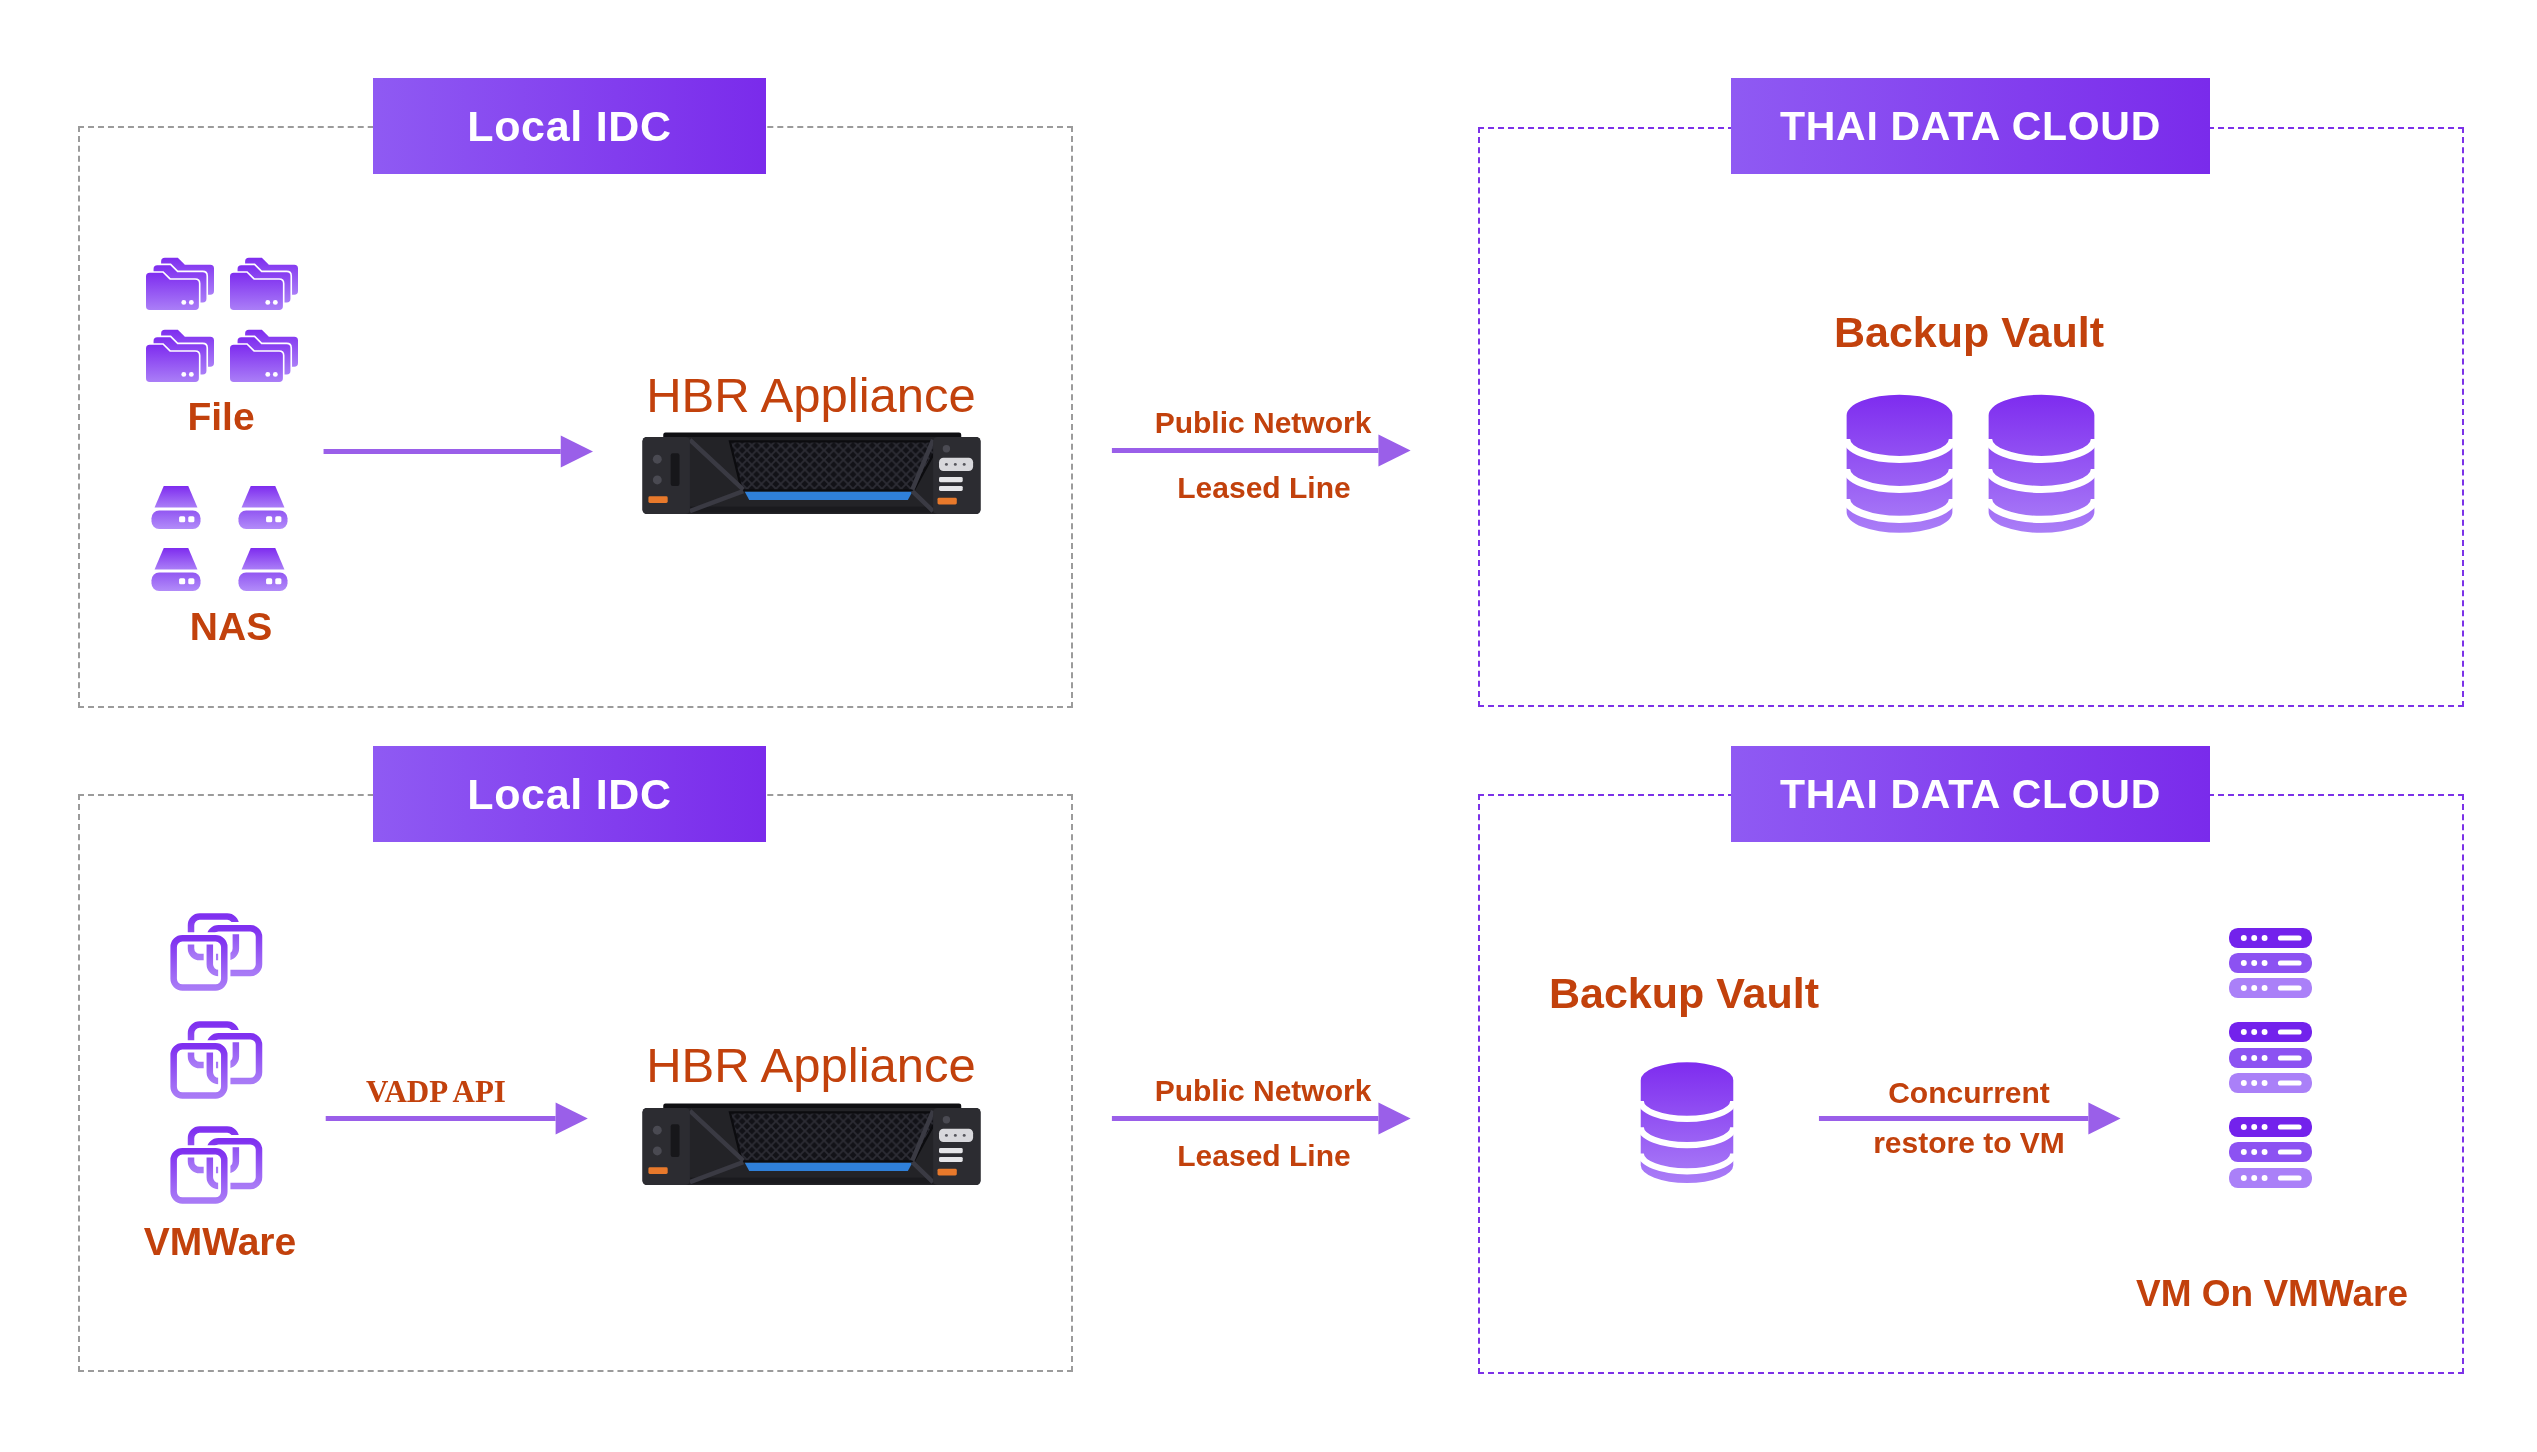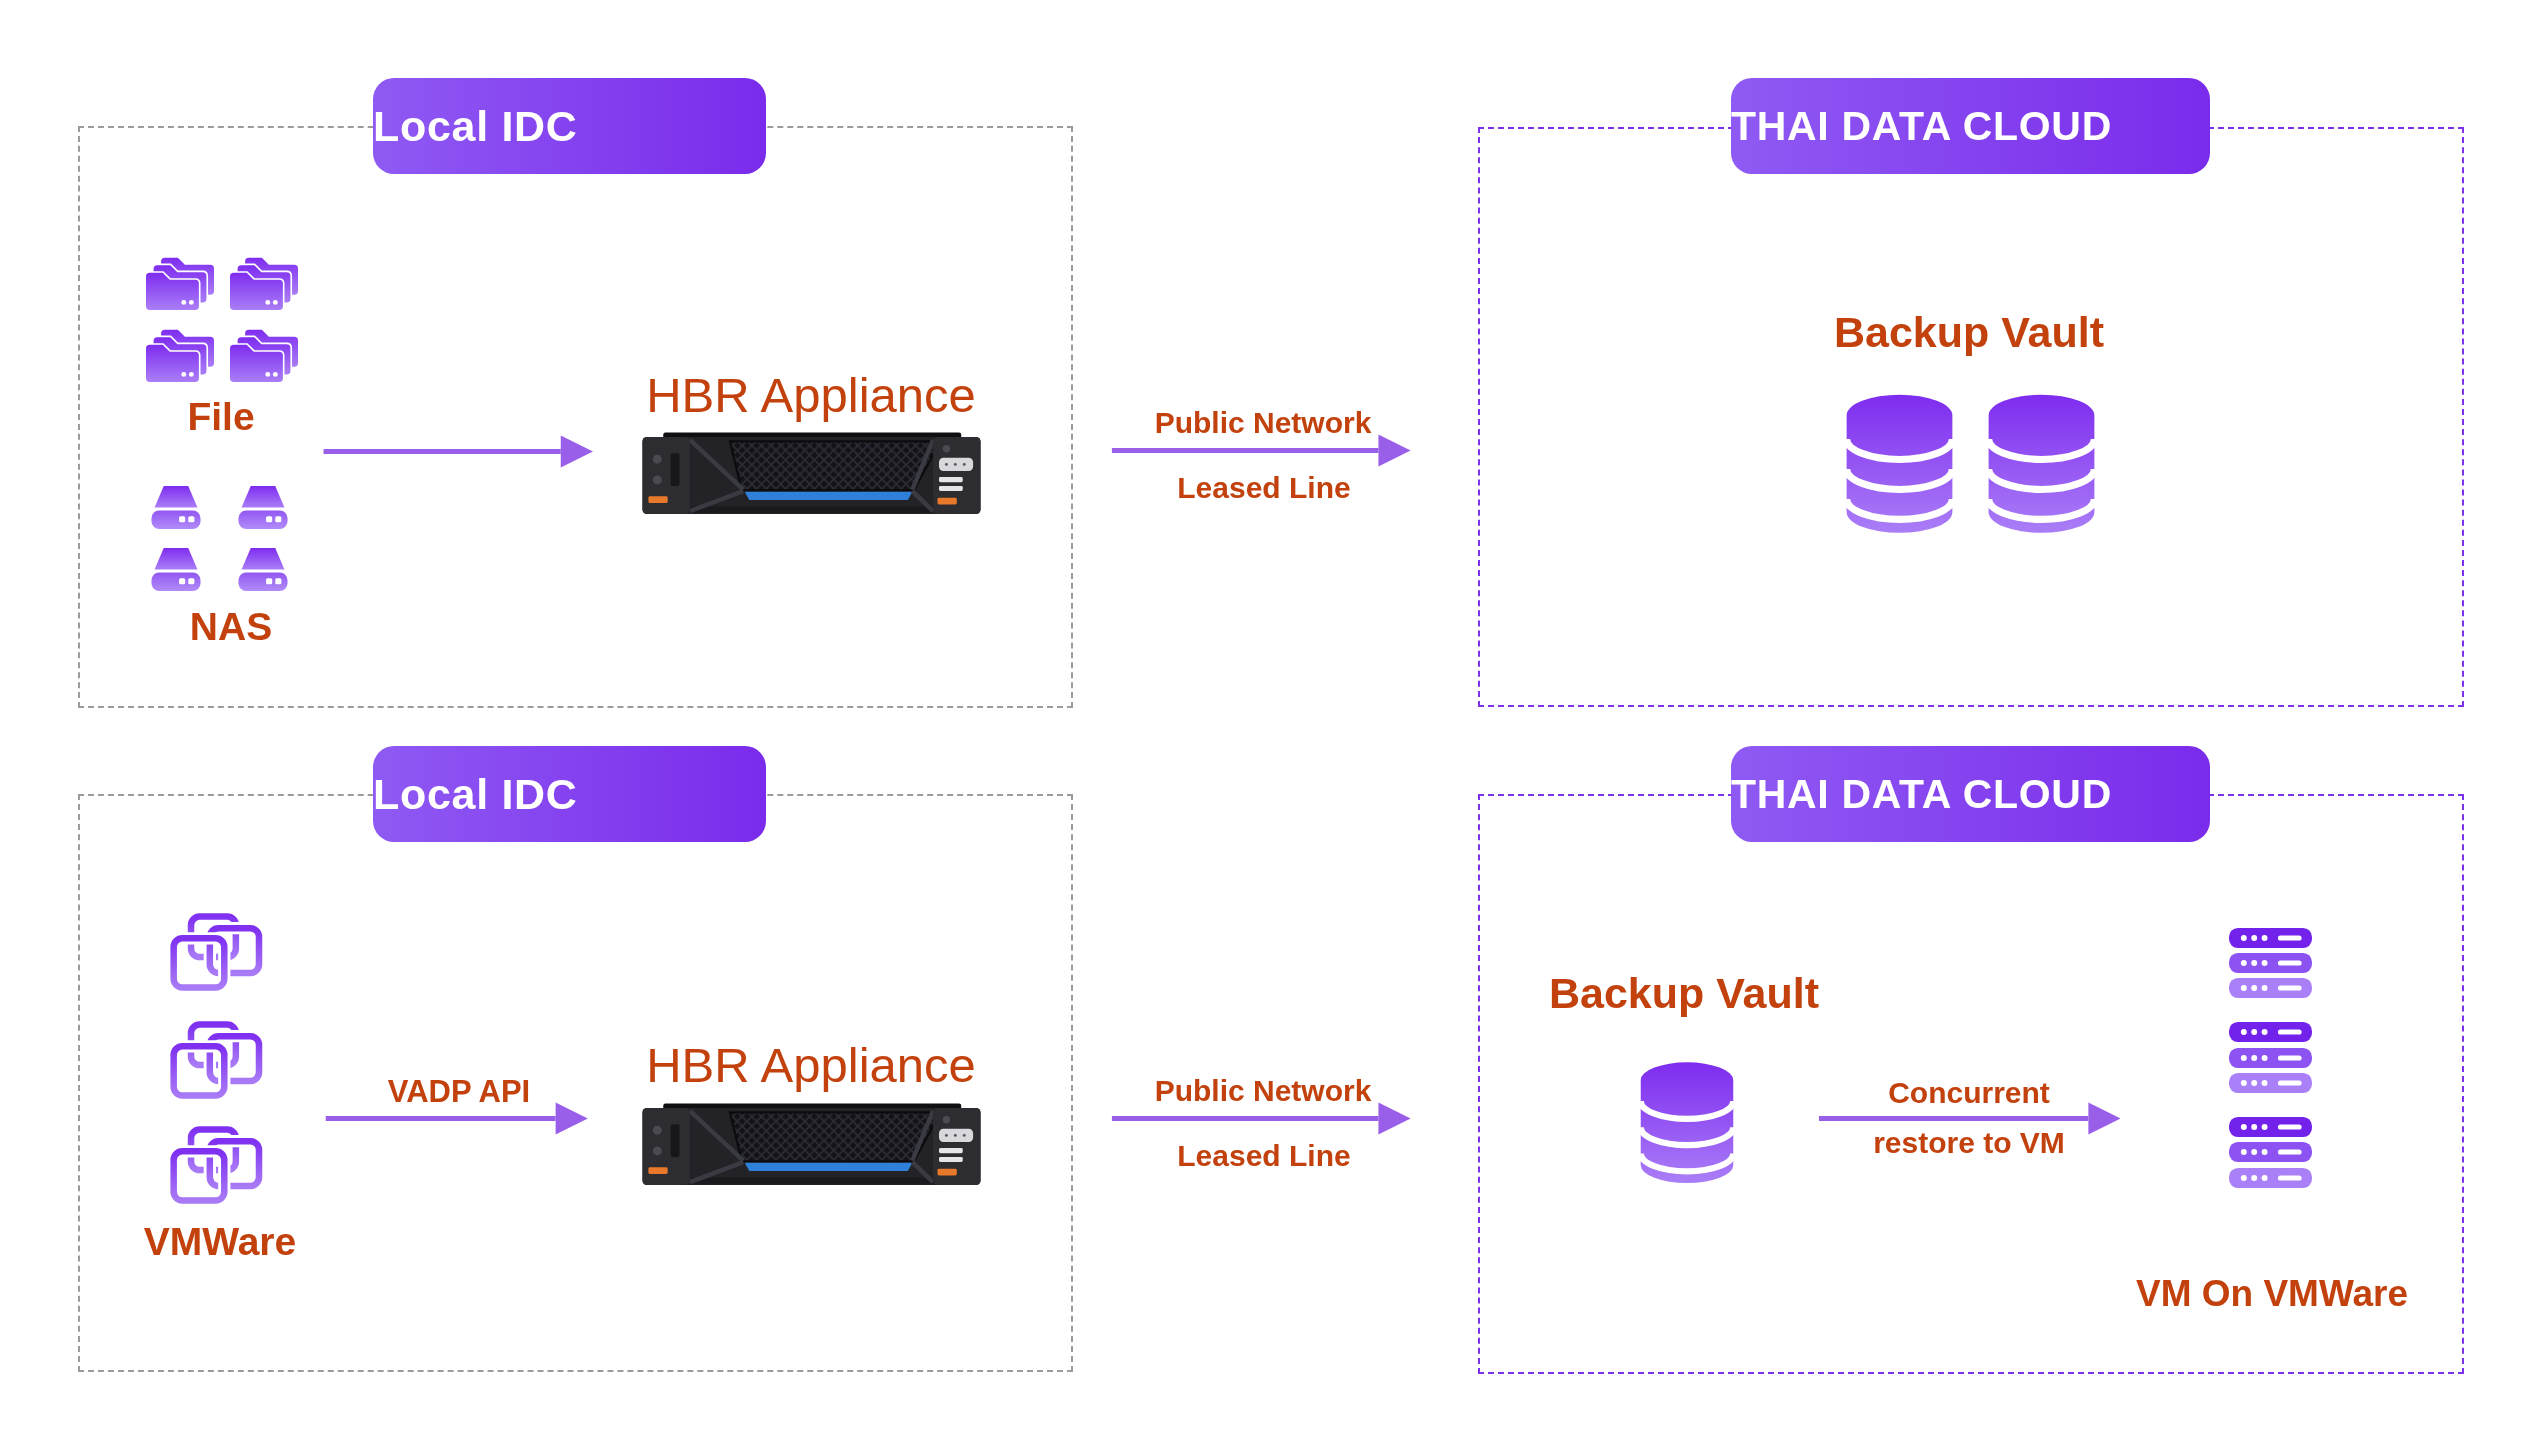--- a/index.html
+++ b/index.html
@@ -2,23 +2,23 @@
 <html style="font-size:12px"><head>
 <meta charset="utf-8">
 <style>
   html,body{margin:0;padding:0;background:#ffffff;}
   .canvas{position:relative;width:2538px;height:1452px;background:#fff;overflow:hidden;
           font-family:"Liberation Sans","DejaVu Sans",sans-serif;color:#141414;}
   .abs{position:absolute;}
   .dashed-box{position:absolute;background:transparent;}
   .dashed-gray{border:2.2px dashed #9b9b9b;}
   .dashed-purple{border:2.2px dashed #7c32e8;}
-  .header-badge{position:absolute;display:flex;align-items:center;justify-content:flex-start;
+  .header-badge{position:absolute;display:flex;align-items:center;justify-content:center;
     background:linear-gradient(90deg,#8f5af3 0%,#7a2beb 100%);
-    color:#ffffff;font-weight:700;z-index:5;border-radius:21px;}
+    color:#ffffff;font-weight:700;z-index:5;}
   .header-badge.h1{font-size:43px;letter-spacing:0.7px;}
   .header-badge.h2{font-size:41px;letter-spacing:0.7px;}
   .lbl{position:absolute;transform:translateX(-50%);white-space:nowrap;color:#c2410c;}
   .lbl-big{font-size:49px;font-weight:400;}
   .lbl-node{font-size:39px;font-weight:600;}
   .lbl-vault{font-size:43px;font-weight:600;}
   .lbl-arrow{font-size:30px;font-weight:600;}
   .arrow-svg{position:absolute;overflow:visible;}
   .arrow-line{stroke:#9a5fe9;stroke-width:7;}
   .arrow-head{fill:#9a5fe9;}
@@ -187,21 +187,21 @@
       <use href="#sym-vmware"></use>
     </svg>
   <svg class="abs" style="left:169px;top:1021px;" width="99" height="81" viewBox="0 0 134 110">
       <use href="#sym-vmware"></use>
     </svg>
   <svg class="abs" style="left:169px;top:1126px;" width="99" height="81" viewBox="0 0 134 110">
       <use href="#sym-vmware"></use>
     </svg>
   <div class="lbl lbl-node" style="left:220px;top:1220px;">VMWare</div>
 
-  <div class="lbl lbl-arrow" style="left:459px;top:1074px;font-size:31px;">VADP API</div>
+  <div class="lbl lbl-arrow" style="left:436px;top:1074px;font-size:31px;font-family:Liberation Serif, serif;">VADP API</div>
   <svg class="arrow-svg" style="left:324px;top:1098px;" width="267" height="41" viewBox="0 0 360 56">
     <line class="arrow-line" x1="0" y1="28" x2="314" y2="28"></line>
     <polygon class="arrow-head" points="314,6 314,50 358,28"></polygon>
   </svg>
 
   <div class="lbl lbl-big" style="left:811px;top:1037px;">HBR Appliance</div>
   <svg class="abs" style="left:641px;top:1102px;" width="341" height="89" viewBox="0 0 460 120">
       <use href="#sym-appliance"></use>
     </svg>
 

